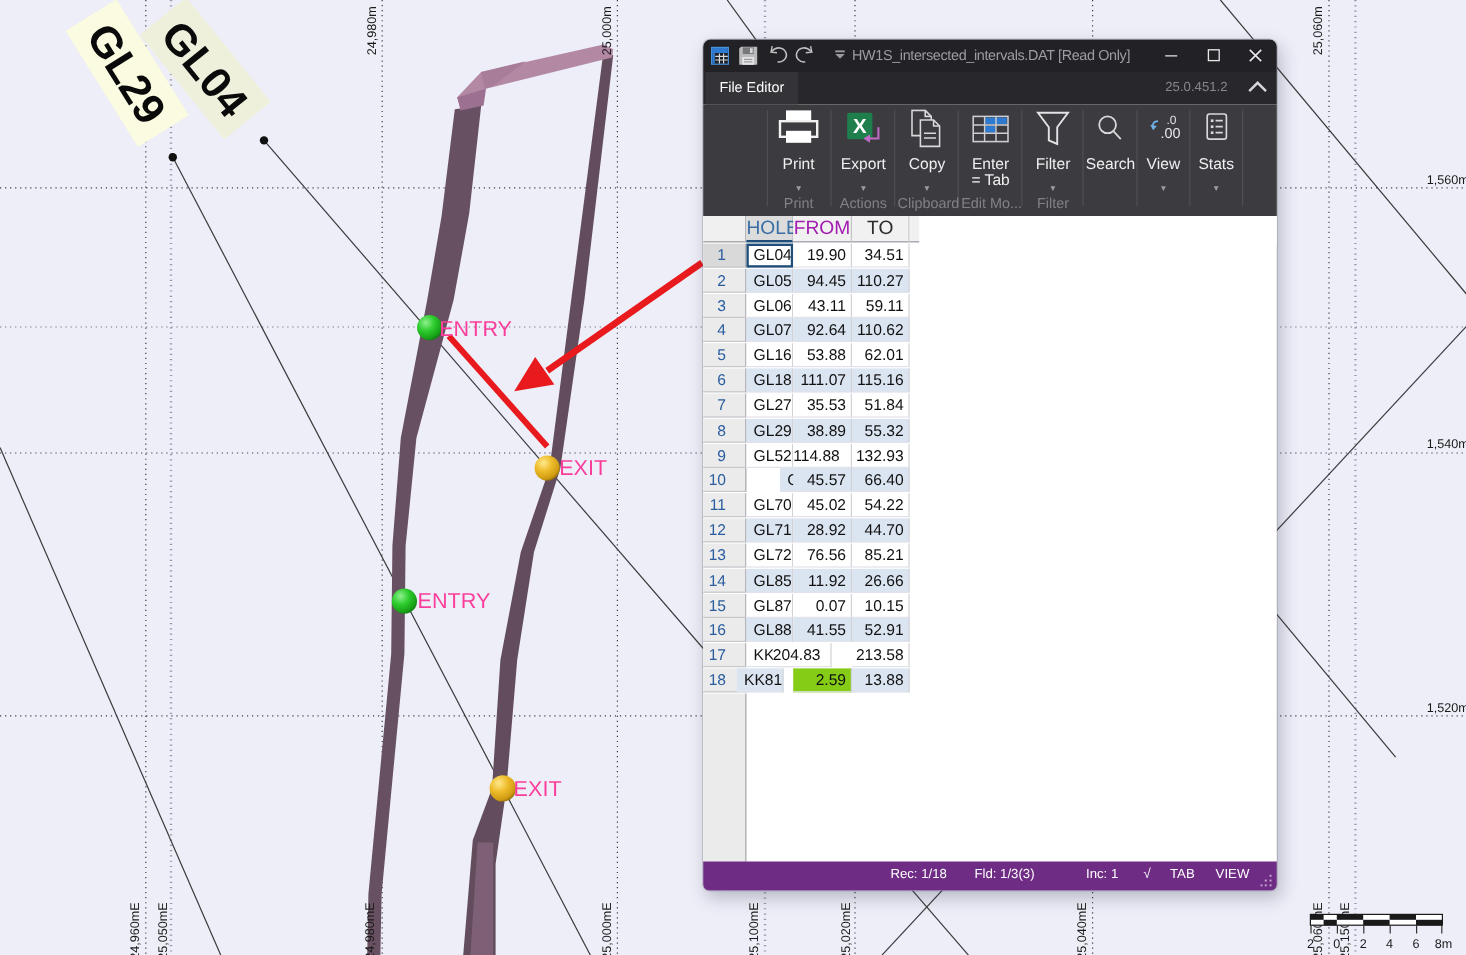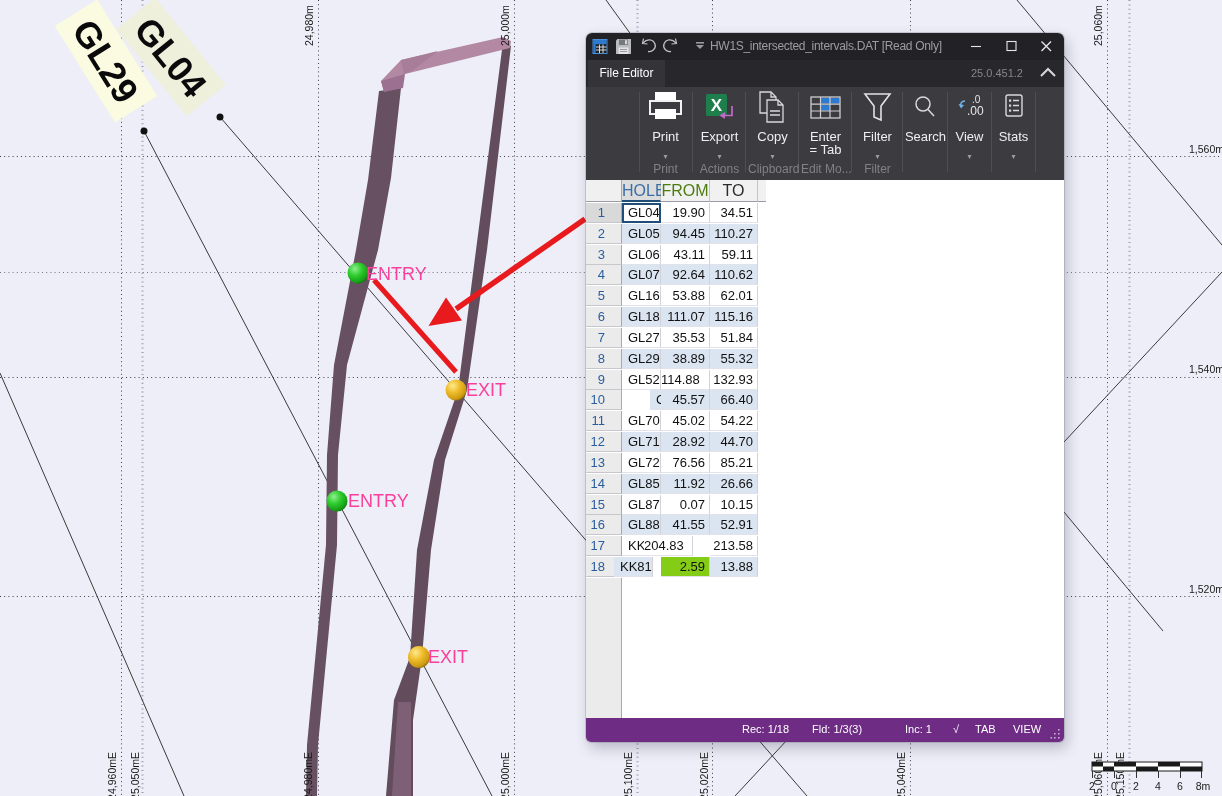--- a/index.html
+++ b/index.html
@@ -338,21 +338,21 @@
           <rect x="17" y="18.5" width="2.2" height="2.2"></rect>
         </g>
       </svg></div>
       <div class="blab">Stats</div>
       <div class="dda">▾</div>
     </div>
   </div>
   <div id="thead">
     <div class="hc" style="left:0;width:36px;background:#f0f0f0;border-right:1px solid #a8a8b0;"></div>
     <div class="hc" style="left:36px;width:39px;background:#dcdcdc;color:#3a6ea5;border-right:1px solid #c4c4c8;border-bottom:2px solid #1f4e79;">HOLE</div>
-    <div class="hc" style="left:75px;width:49px;background:#f1f1f2;color:#4d7c0f;border-right:1px solid #c4c4c8;">FROM</div>
+    <div class="hc" style="left:75px;width:49px;background:#f1f1f2;color:#a21caf;border-right:1px solid #c4c4c8;">FROM</div>
     <div class="hc" style="left:124px;width:48px;background:#f1f1f2;color:#2b2b2b;border-right:1px solid #c4c4c8;">TO</div>
     <div class="hc" style="left:172px;width:8px;background:#f1f1f2;"></div>
   </div>
   <div id="tbody">
     <div class="row" style="top:0px">
       <div class="num" style="background:#d9d9d9">1</div>
       <div class="cell" style="left:36px;width:39px;background:#ffffff;padding-left:6px; outline:2px solid #1f4e79; outline-offset:-2px;">GL04</div>
       <div class="cell" style="left:75px;width:49px;background:#ffffff;text-align:right;padding-right:4px;">19.90</div>
       <div class="cell" style="left:124px;width:48px;background:#ffffff;text-align:right;padding-right:4px;">34.51</div>
     </div>

